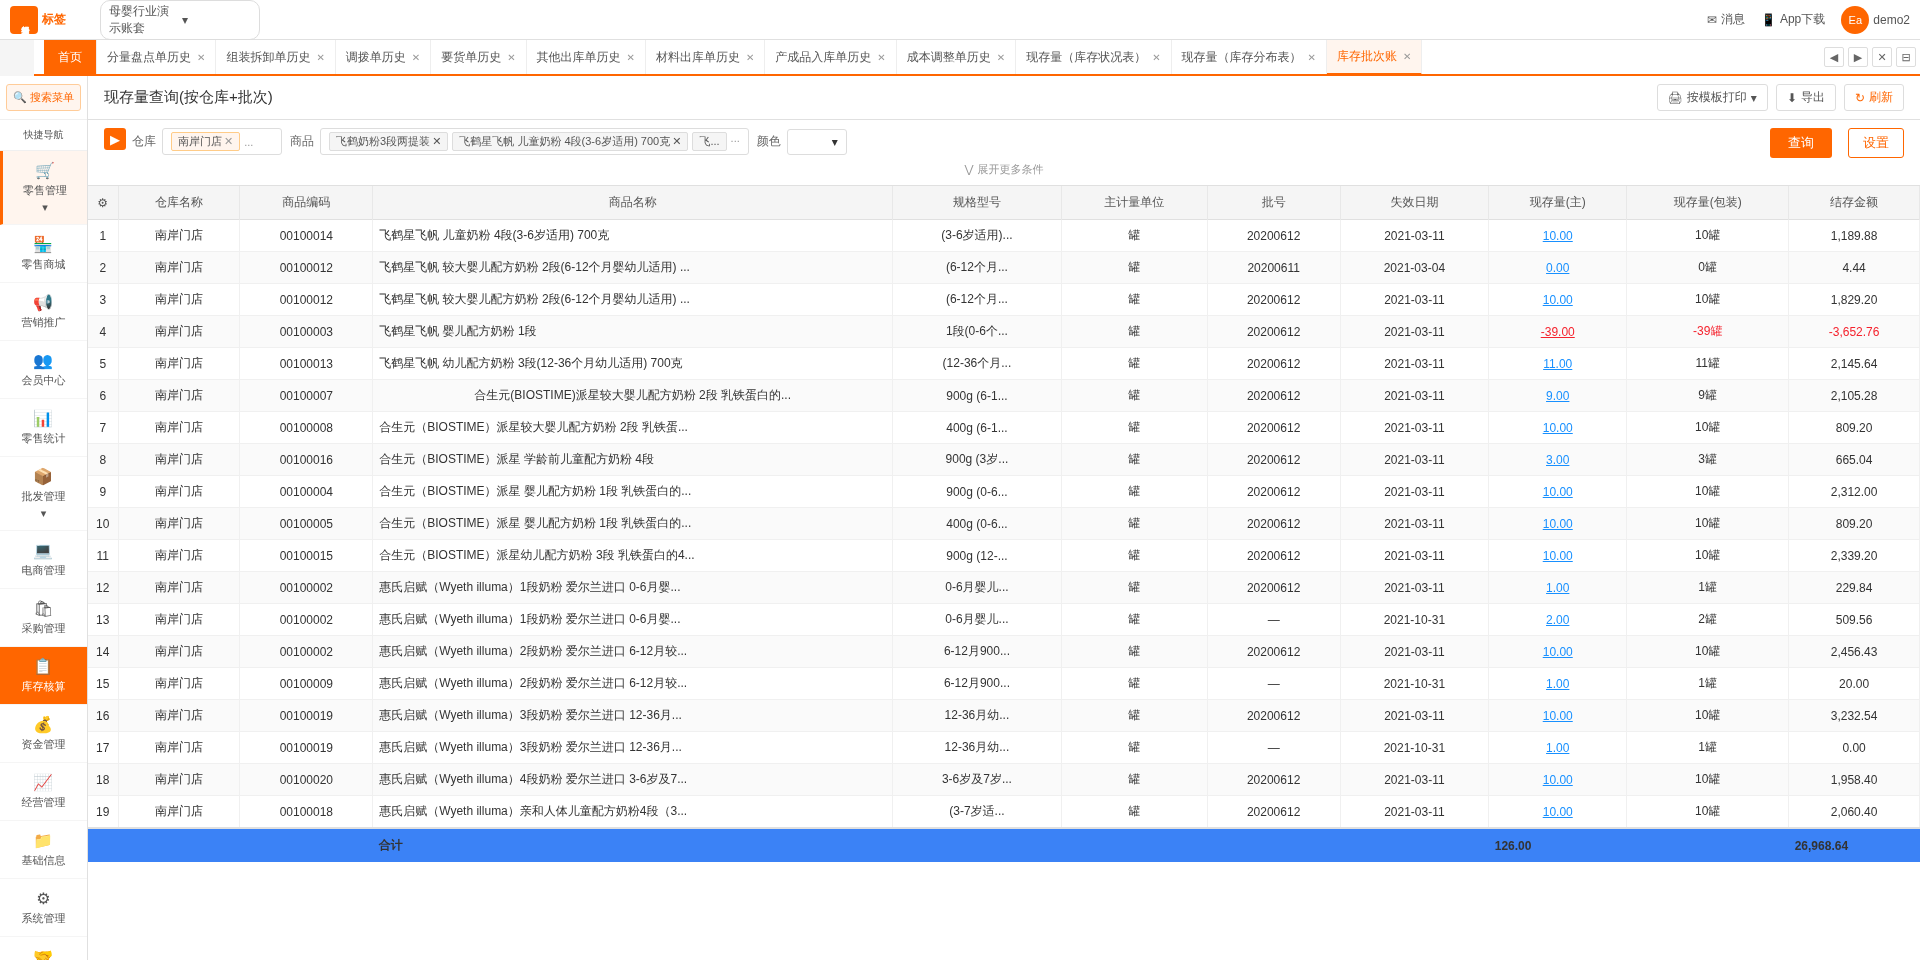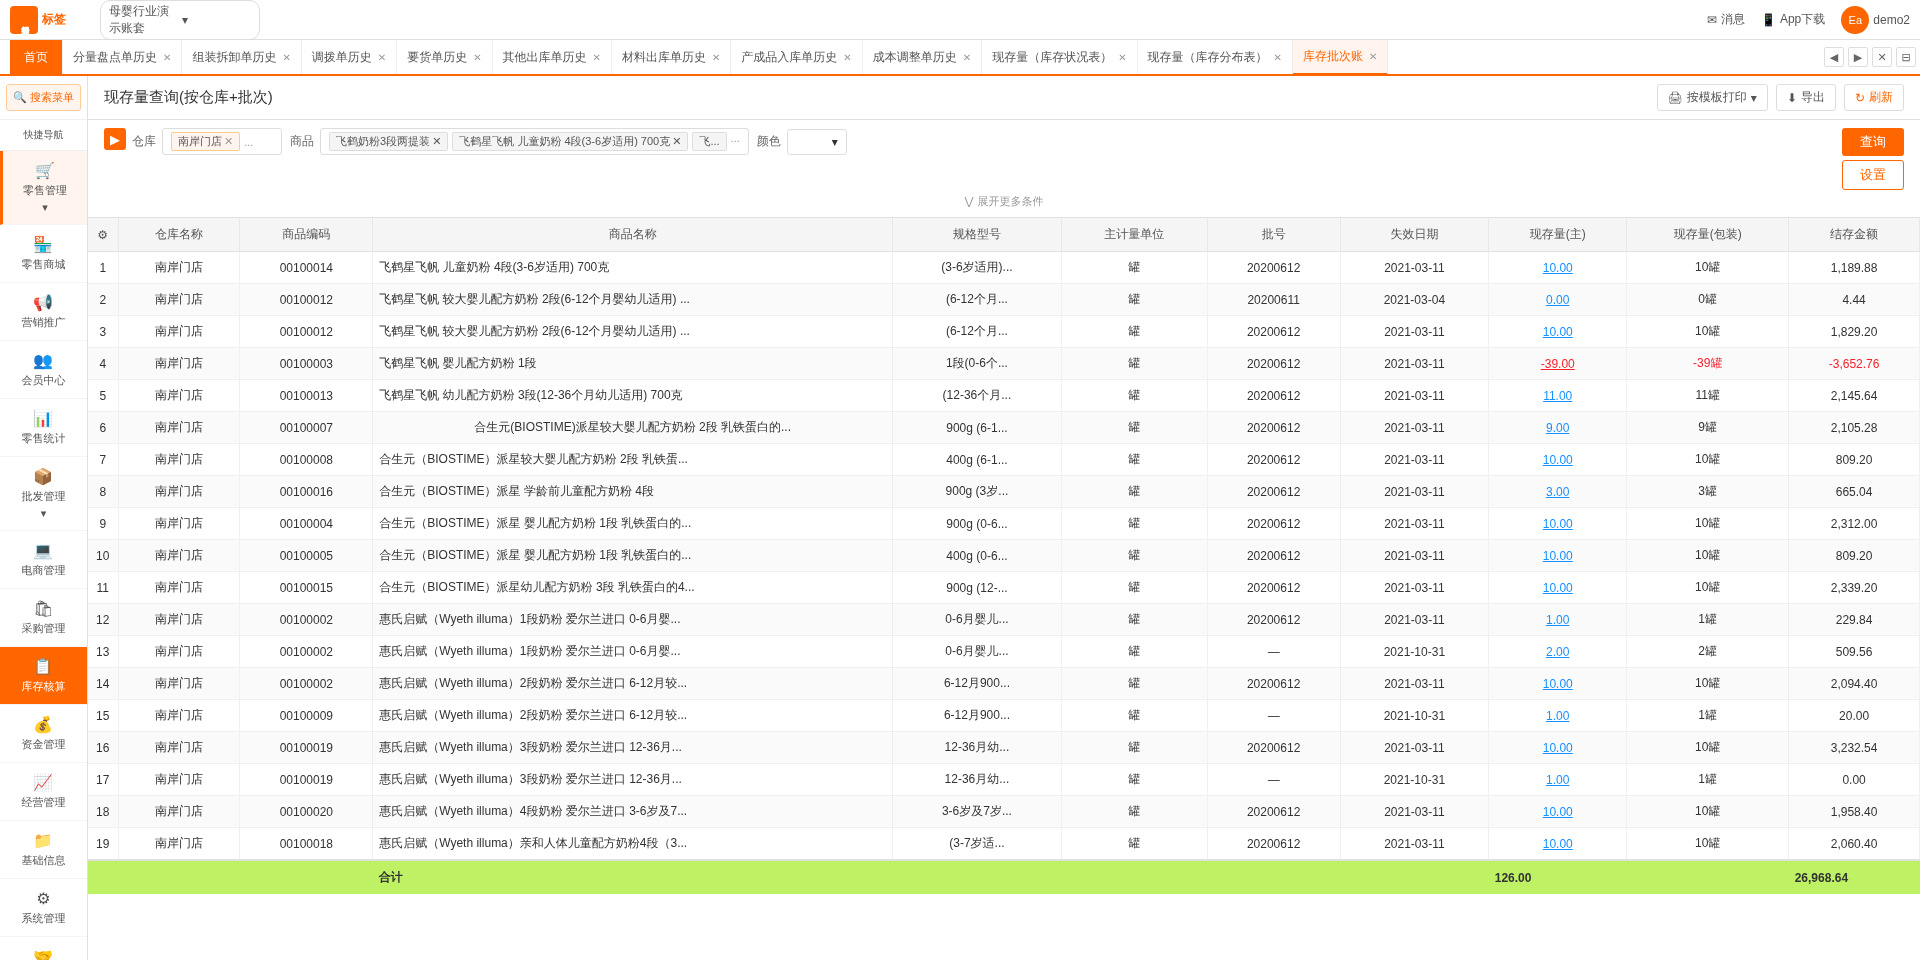--- a/index.html
+++ b/index.html
@@ -14,21 +14,21 @@
     .logo-icon { width: 28px; height: 28px; background: #ff6600; border-radius: 4px; display: flex; align-items: center; justify-content: center; color: #fff; font-size: 10px; }
     .store-selector { display: flex; align-items: center; gap: 4px; border: 1px solid #ddd; border-radius: 10px; padding: 2px 8px; cursor: pointer; min-width: 160px; font-size: 12px; color: #555; }
     .store-selector span { flex: 1; }
     .top-right { margin-left: auto; display: flex; align-items: center; gap: 16px; }
     .top-btn { display: flex; align-items: center; gap: 4px; color: #555; cursor: pointer; font-size: 12px; }
     .avatar { width: 28px; height: 28px; border-radius: 50%; background: #ff6600; color: #fff; display: flex; align-items: center; justify-content: center; font-size: 11px; }
 
     
     .tab-bar {
       display: flex; align-items: center; background: #fff; border-bottom: 2px solid #ff6600;
-      padding: 0 0 0 10px; overflow: hidden; height: 36px;
+      padding: 0 0 0 10px; overflow: hidden; height: 36px; margin-left: 34px;
     }
     .tab-item {
       display: flex; align-items: center; gap: 4px; padding: 0 10px; height: 36px;
       cursor: pointer; font-size: 12px; color: #555; white-space: nowrap; border-right: 1px solid #eee;
       flex-shrink: 0;
     }
     .tab-item.home { background: #ff6600; color: #fff; padding: 0 14px; }
     .tab-item.active { background: #fff5ee; color: #ff6600; border-bottom: 2px solid #ff6600; }
     .tab-close { color: #999; font-size: 10px; margin-left: 2px; }
     .tab-nav { display: flex; align-items: center; margin-left: auto; padding: 0 4px; gap: 4px; }
@@ -80,26 +80,26 @@
 
     
     .table-container { flex: 1; overflow-y: auto; background: #fff; margin: 0; }
     table { width: 100%; border-collapse: collapse; font-size: 12px; }
     thead tr { background: #f5f5f5; border-bottom: 1px solid #e0e0e0; }
     thead th { padding: 8px 6px; text-align: center; color: #555; font-weight: normal; border-right: 1px solid #e8e8e8; white-space: nowrap; }
     tbody tr { border-bottom: 1px solid #f0f0f0; }
     tbody td { padding: 7px 6px; text-align: center; border-right: 1px solid #f0f0f0; color: #333; }
     tbody td.text-left { text-align: left; }
     .td-link { color: #1890ff; text-decoration: underline; cursor: pointer; }
-    .tfoot-row { background: #bef264; font-weight: bold; border-top: 2px solid #e0e0e0; }
+    .tfoot-row { background: #3b82f6; font-weight: bold; border-top: 2px solid #e0e0e0; }
     .tfoot-row td { padding: 8px 6px; }
     .expand-arrow { width: 22px; height: 22px; background: #ff6600; color: #fff; border-radius: 3px; display: flex; align-items: center; justify-content: center; cursor: pointer; font-size: 13px; margin-right: 6px; flex-shrink: 0; }
     .filter-top { display: flex; align-items: flex-start; gap: 0; }
     .filter-fields { flex: 1; display: flex; flex-wrap: wrap; gap: 8px; align-items: center; }
-    .filter-buttons { display: flex; flex-direction: column; gap: 4px; margin-left: 10px; border-radius: 28px; }
+    .filter-buttons { display: flex; flex-direction: row; gap: 16px; margin-left: 10px; border-radius: 28px; }
   </style>
 </head>
 <body>
 
 <div class="top-bar">
   <div class="logo">
     <div class="logo-icon">
       <span style="font-size:8px;writing-mode:vertical-rl;line-height:1.1">畅捷通好生意</span>
     </div>
     <span style="color:#ff6600;font-size:12px;">标签</span>
@@ -514,21 +514,21 @@
       <td>14</td>
       <td>南岸门店</td>
       <td>00100002</td>
       <td class="text-left" style="max-width:260px;overflow:hidden;text-overflow:ellipsis;white-space:nowrap;">惠氏启赋（Wyeth illuma）2段奶粉 爱尔兰进口 6-12月较...</td>
       <td style="max-width:90px;overflow:hidden;text-overflow:ellipsis;white-space:nowrap;">6-12月900...</td>
       <td>罐</td>
       <td>20200612</td>
       <td>2021-03-11</td>
       <td><span class="td-link">10.00</span></td>
       <td>10罐</td>
-      <td>2,094.40</td>
+      <td>2,456.43</td>
     </tr>
             <tr>
       <td>15</td>
       <td>南岸门店</td>
       <td>00100009</td>
       <td class="text-left" style="max-width:260px;overflow:hidden;text-overflow:ellipsis;white-space:nowrap;">惠氏启赋（Wyeth illuma）2段奶粉 爱尔兰进口 6-12月较...</td>
       <td style="max-width:90px;overflow:hidden;text-overflow:ellipsis;white-space:nowrap;">6-12月900...</td>
       <td>罐</td>
       <td>—</td>
       <td>2021-10-31</td>

